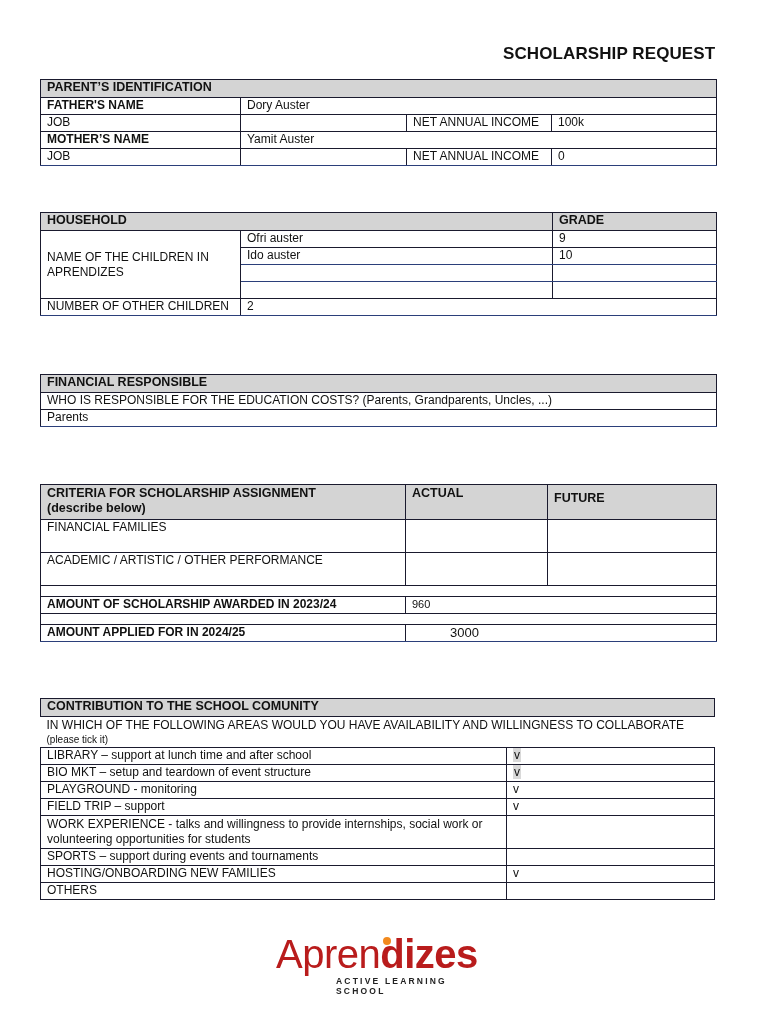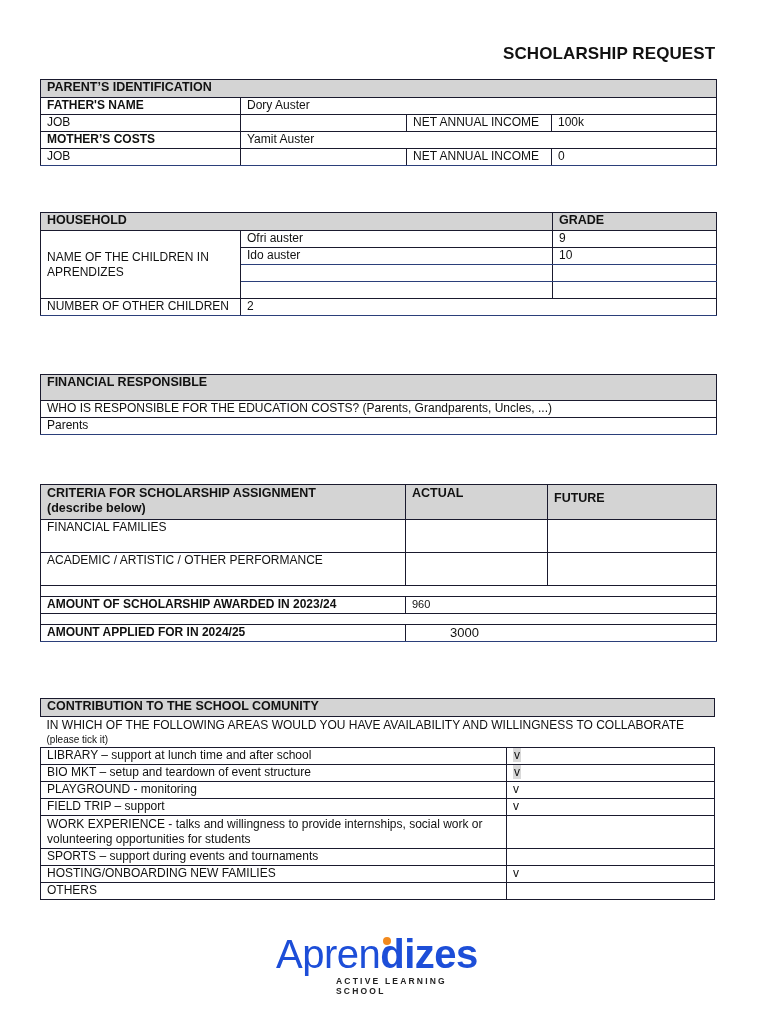--- a/index.html
+++ b/index.html
@@ -40,21 +40,21 @@
   #t5 { top: 698px; }
   .big-val { font-size: 13px; padding-left: 44px !important; }
   .small { font-size: 11px; }
   .check { font-size: 12px; }
   .hl { background: #d9d9d9; padding: 0 1px; }
 
   .logo {
     position: absolute; left: 276px; top: 932px; width: 220px; text-align: left;
   }
   .logo-word {
-    font-size: 40px; line-height: 44px; letter-spacing: -0.5px; color: #1d4ed8;
+    font-size: 40px; line-height: 44px; letter-spacing: -0.5px; color: #b91c1c;
     font-family: "Liberation Sans", "DejaVu Sans", sans-serif;
   }
   .logo-light { font-weight: normal; }
   .logo-bold { font-weight: bold; position: relative; }
   .logo-dot {
     position: absolute; width: 8px; height: 8px; border-radius: 50%;
     background: #f28a1e; left: 3px; top: 5px;
   }
   .logo-sub {
     font-size: 8.5px; letter-spacing: 2.2px; font-weight: bold; color: #222;
@@ -81,21 +81,21 @@
     <td class="b">FATHER'S NAME</td>
     <td colspan="3">Dory Auster</td>
   </tr>
   <tr style="height:17px">
     <td>JOB</td>
     <td></td>
     <td>NET ANNUAL INCOME</td>
     <td>100k</td>
   </tr>
   <tr style="height:17px">
-    <td class="b">MOTHER’S COSTS</td>
+    <td class="b">MOTHER’S NAME</td>
     <td colspan="3">Yamit Auster</td>
   </tr>
   <tr style="height:17px" class="blue">
     <td>JOB</td>
     <td></td>
     <td>NET ANNUAL INCOME</td>
     <td>0</td>
   </tr>
 </tbody>
   </table>
@@ -133,21 +133,21 @@
     <td colspan="2">2</td>
   </tr>
 </tbody>
   </table>
 
 <table class="form" id="t3">
   <colgroup>
       <col style="width:676px">
     </colgroup>
   <tbody>
-      <tr style="height:26px">
+      <tr style="height:18px">
         <td class="hdr">FINANCIAL RESPONSIBLE</td>
       </tr>
   <tr style="height:17px">
         <td>WHO IS RESPONSIBLE FOR THE EDUCATION COSTS? (Parents, Grandparents, Uncles, ...)</td>
       </tr>
   <tr style="height:17px" class="blue">
         <td>Parents</td>
       </tr>
 </tbody>
   </table>

